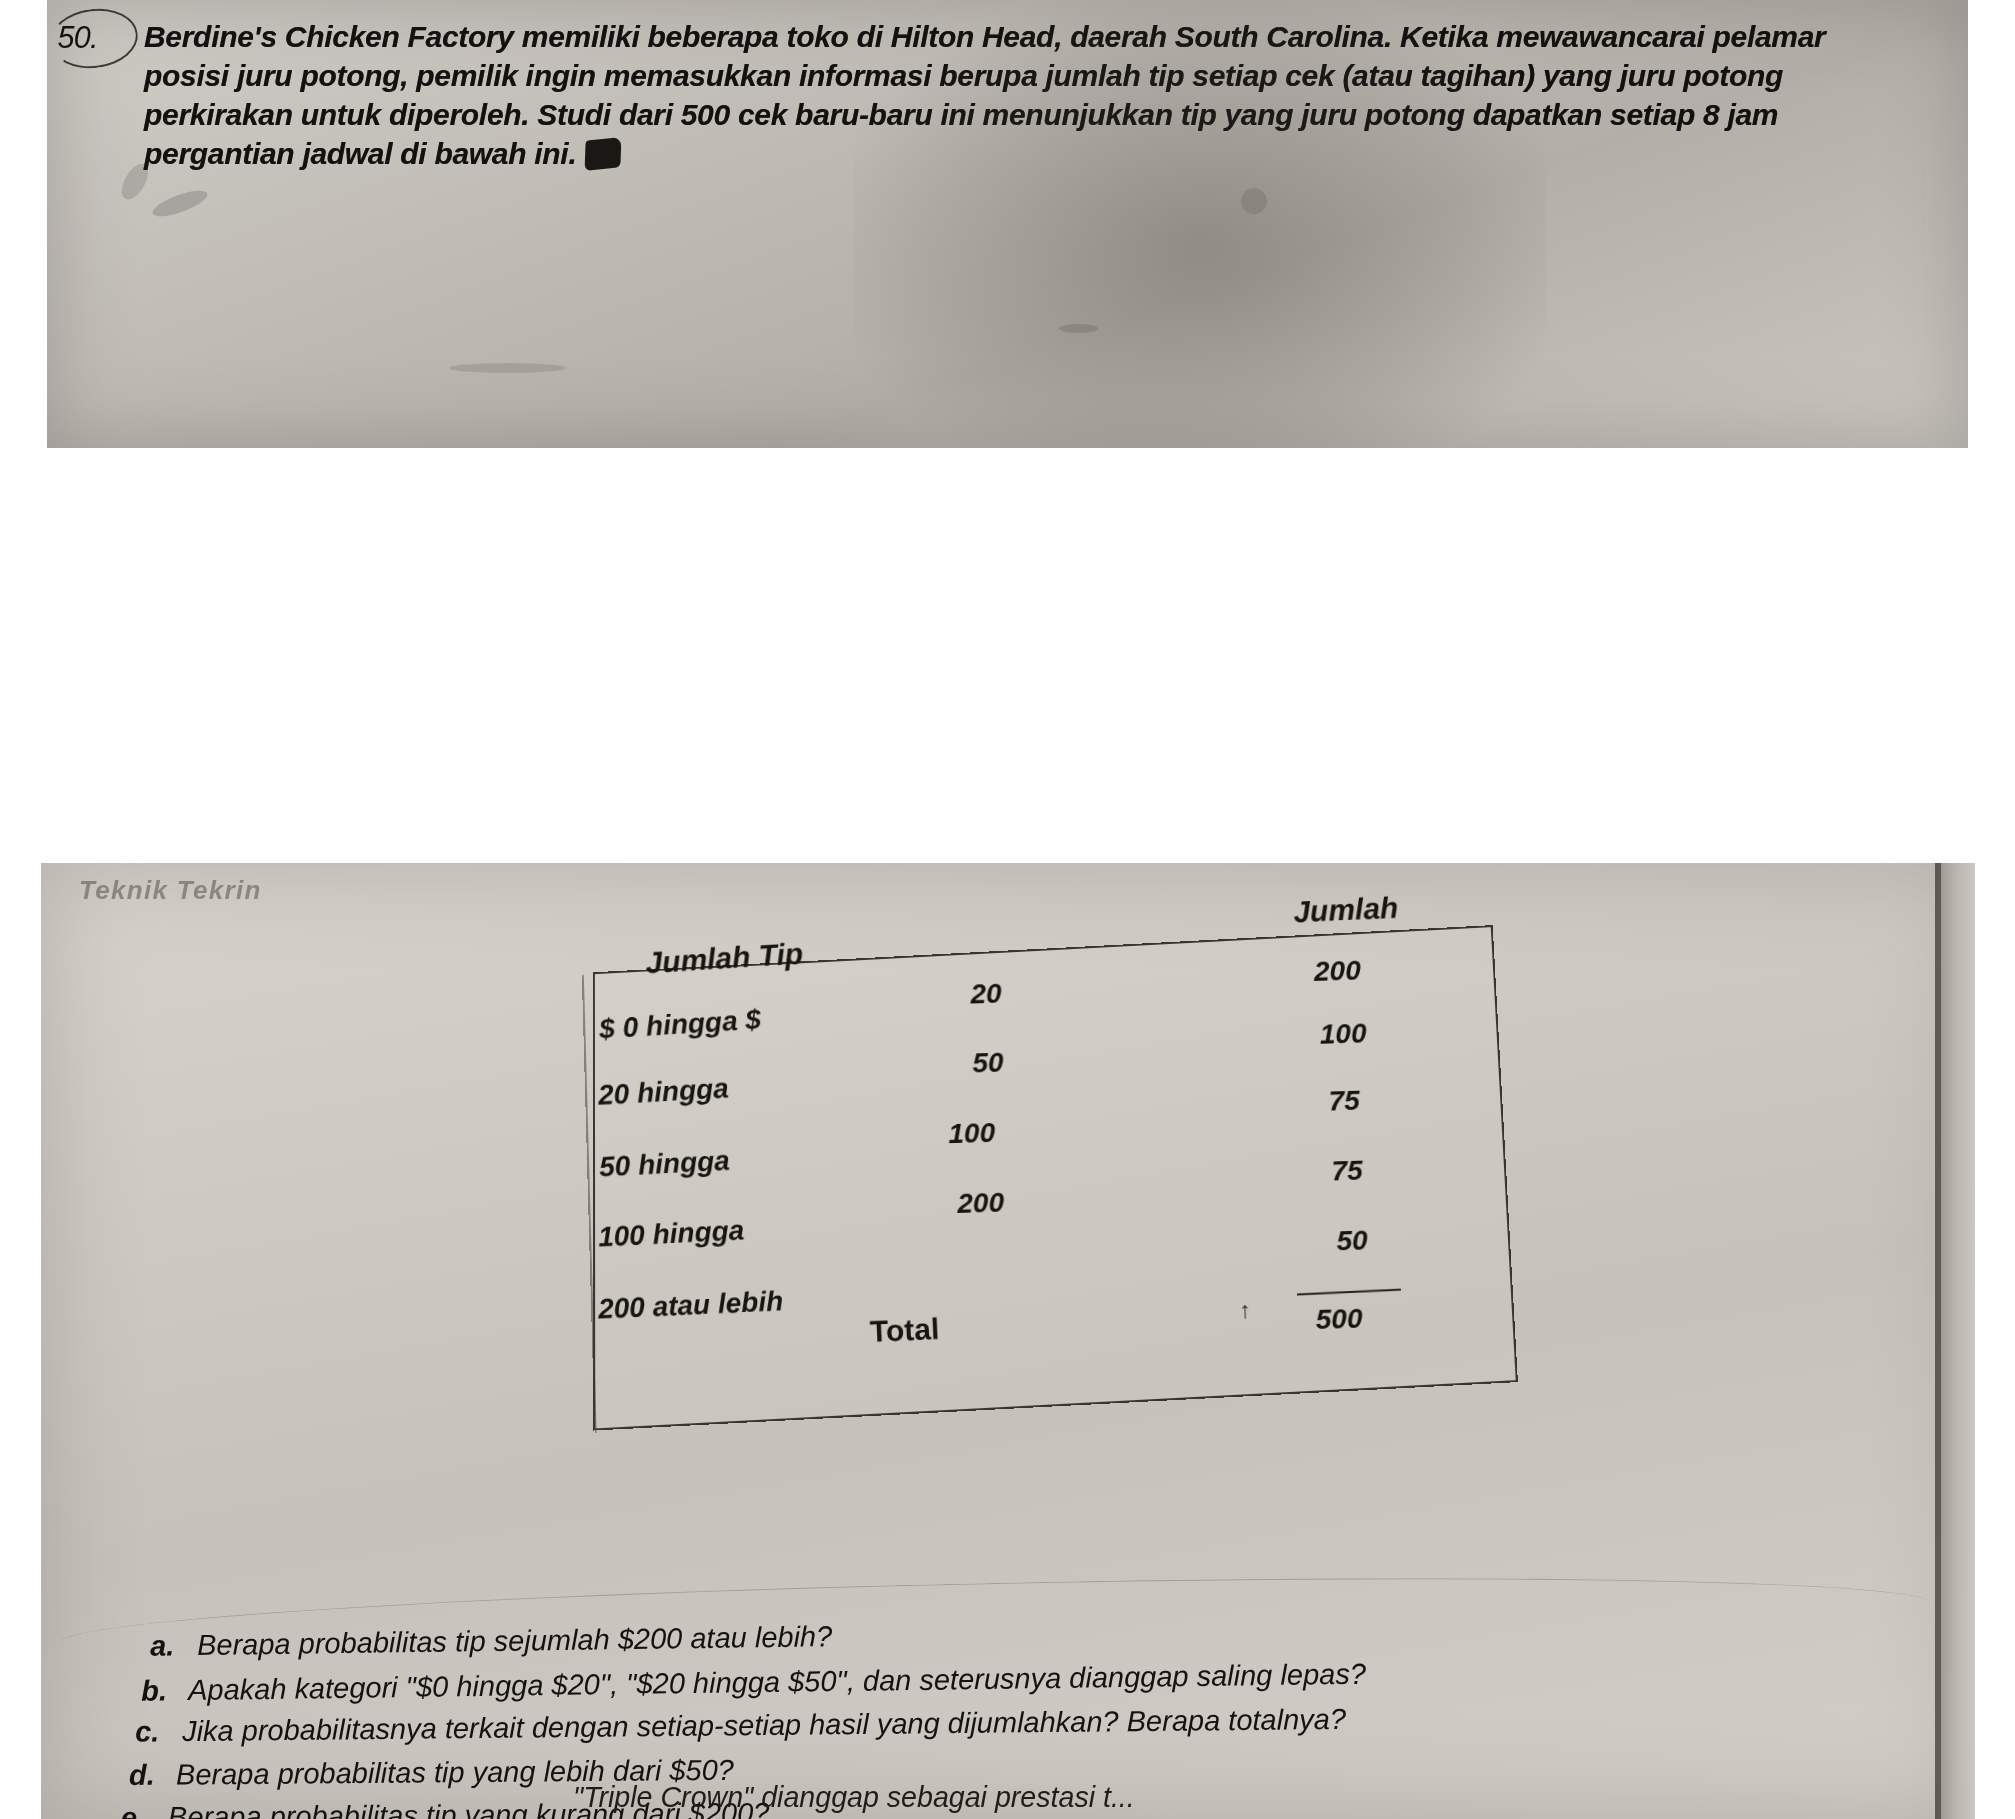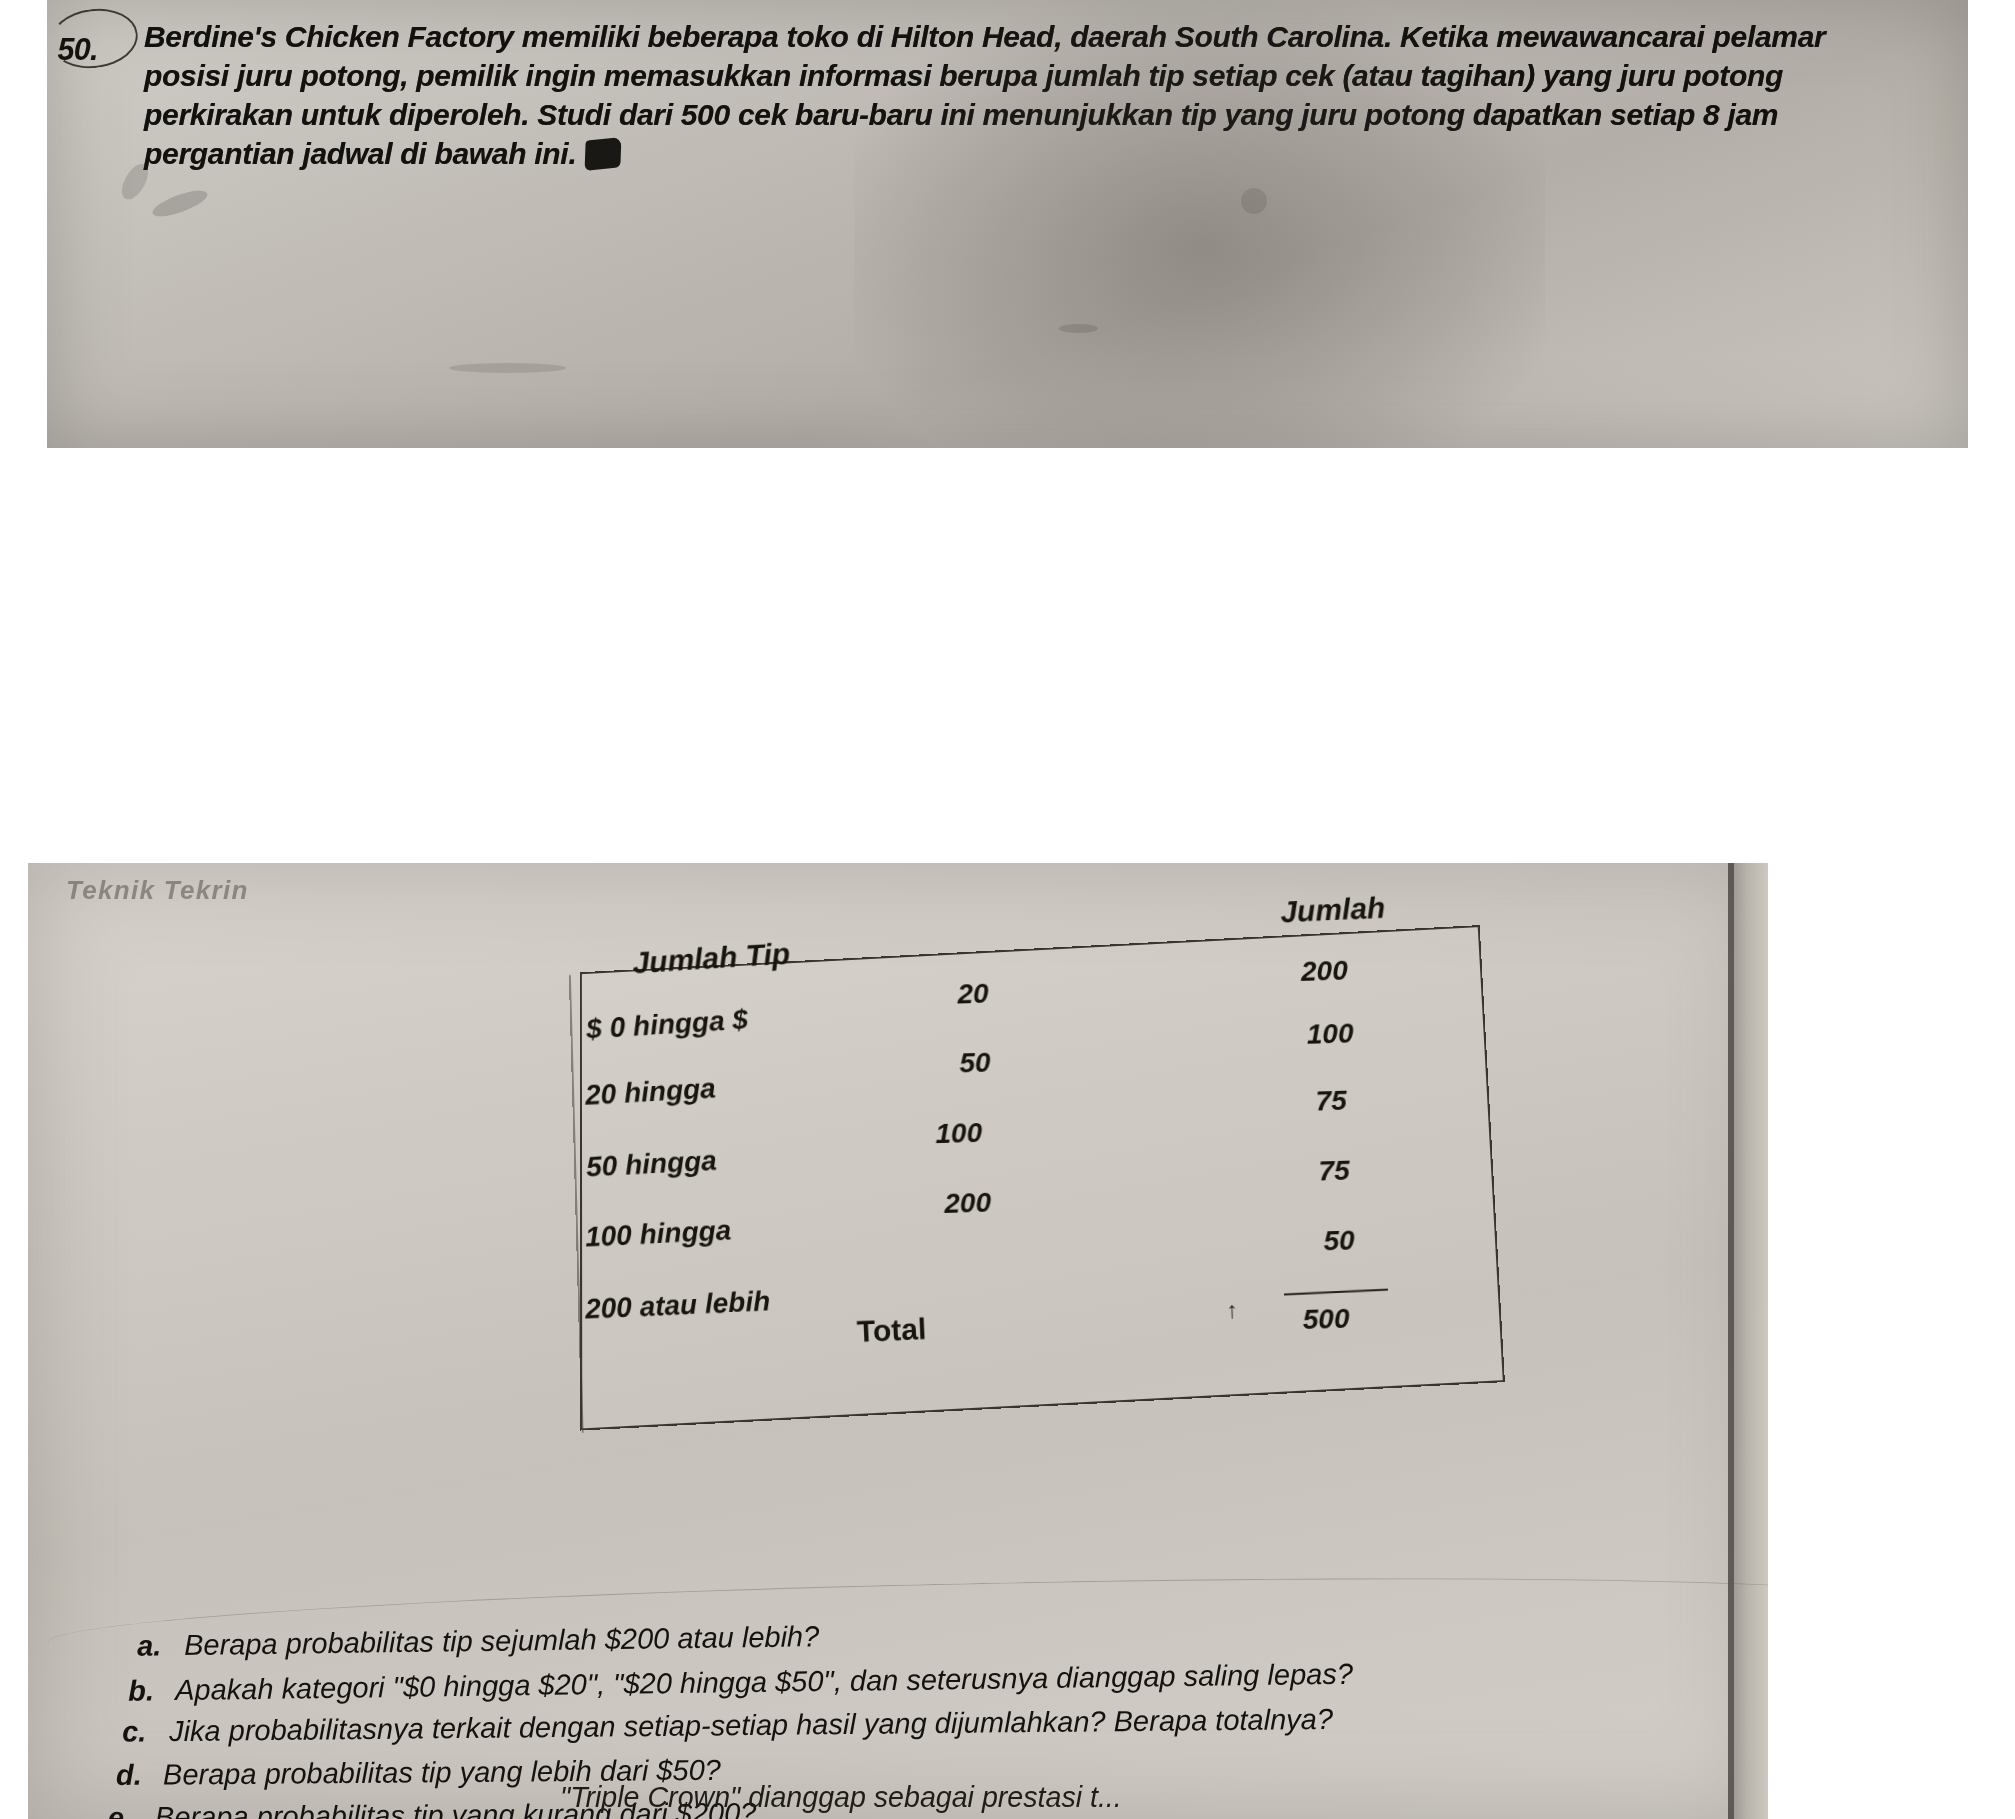--- a/index.html
+++ b/index.html
@@ -33,25 +33,24 @@
     width: 36%;
     height: 100%;
     background: radial-gradient(ellipse at 50% 55%, rgba(60,55,50,0.30) 0%, rgba(80,75,70,0.12) 55%, rgba(0,0,0,0) 78%);
     pointer-events: none;
   }
   .top-scan .qnum {
     position: absolute;
     left: 10.4px;
     top: 19.5px;
     font-size: 30.5px;
-    font-weight: bold;
+    font-weight: normal;
     font-style: italic;
     color: #14120f;
     letter-spacing: -0.6px;
-    margin-top: 12px;
   }
   .top-scan .qnum-circle {
     position: absolute;
     left: 2.6px;
     top: 9px;
     width: 84px;
     height: 55px;
     border: 2.6px solid #26231e;
     border-radius: 50%/50%;
     border-left-color: transparent;
@@ -83,28 +82,27 @@
   }
   .speck {
     position: absolute;
     background: rgba(40,38,34,0.55);
     border-radius: 50%;
   }
 
   
   .bottom-scan {
     position: absolute;
-    left: 28px;
+    left: 41px;
     top: 863px;
-    width: 1696px;
+    width: 1934px;
     height: 956px;
     background: linear-gradient(170deg, #d7d3cc 0%, #cfcac3 25%, #c6c1ba 55%, #cdc8c1 80%, #d3cfc8 100%);
     box-shadow: inset 0 0 97px rgba(100,95,88,0.30);
     overflow: hidden;
-    padding-left: 44px;
   }
   .bottom-scan .page-edge {
     position: absolute;
     right: 34px;
     top: 0;
     width: 6.5px;
     height: 100%;
     background: #3c3a36;
     opacity: .75;
   }

